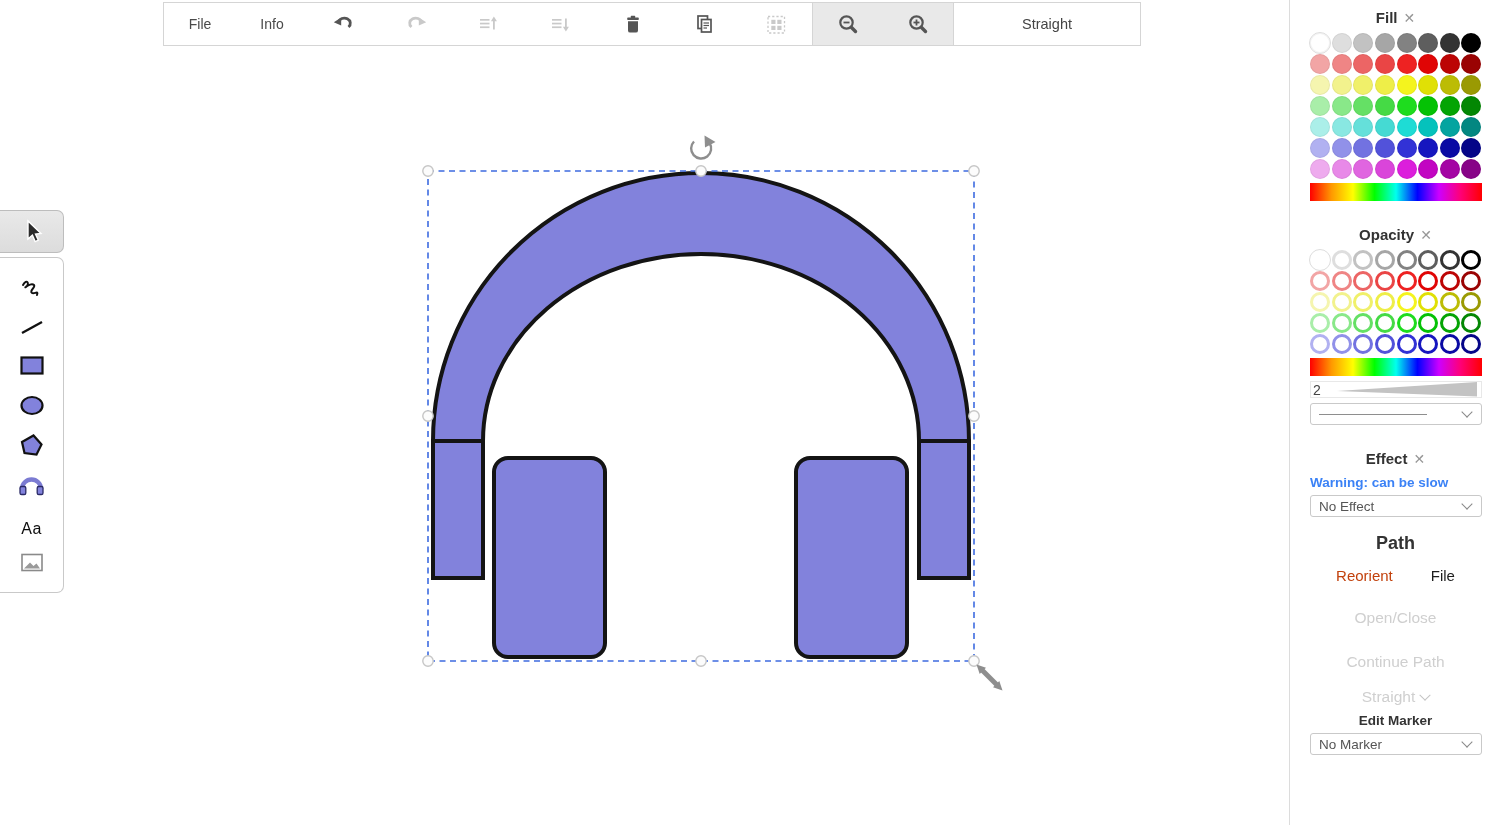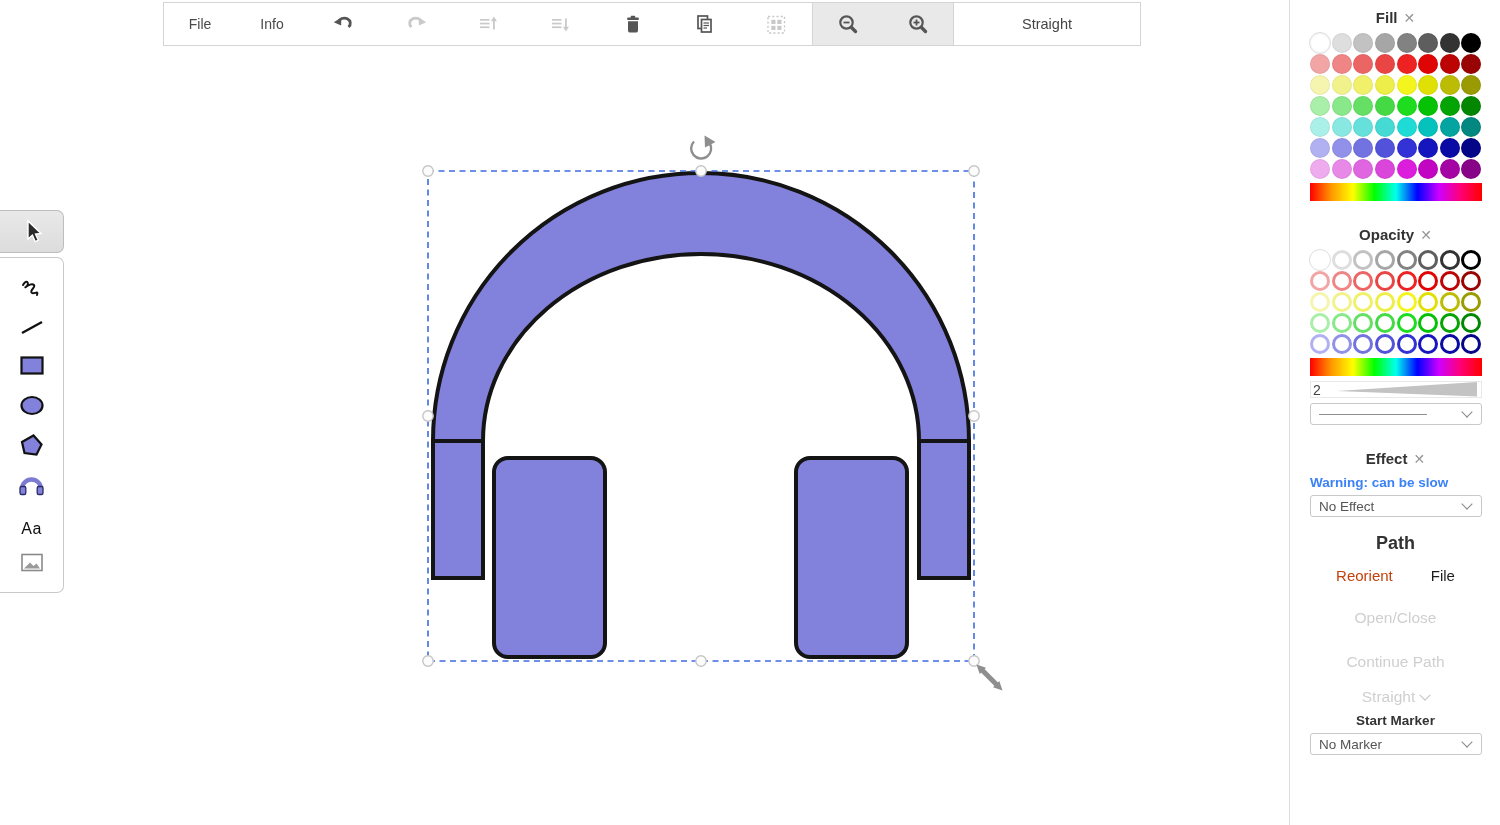--- a/index.html
+++ b/index.html
@@ -391,21 +391,21 @@
     <div class="path-title">Path</div>
     <div class="path-row">
       <span class="ghost">Reorient</span>
       <span class="edit-btn">File</span>
     </div>
     <div class="path-item oc">Open/Close</div>
     <div class="path-item cp">Continue Path</div>
     <div class="path-item straight">
       <span>Straight</span><span class="chev inline"></span>
     </div>
-    <div class="marker-title">Start Marker</div>
+    <div class="marker-title">Edit Marker</div>
     <div class="dropdown">
       <span class="dd-val">No Marker</span>
       <span class="chev"></span>
     </div>
 
   </div>
 
 </div>
 
 </body></html>

